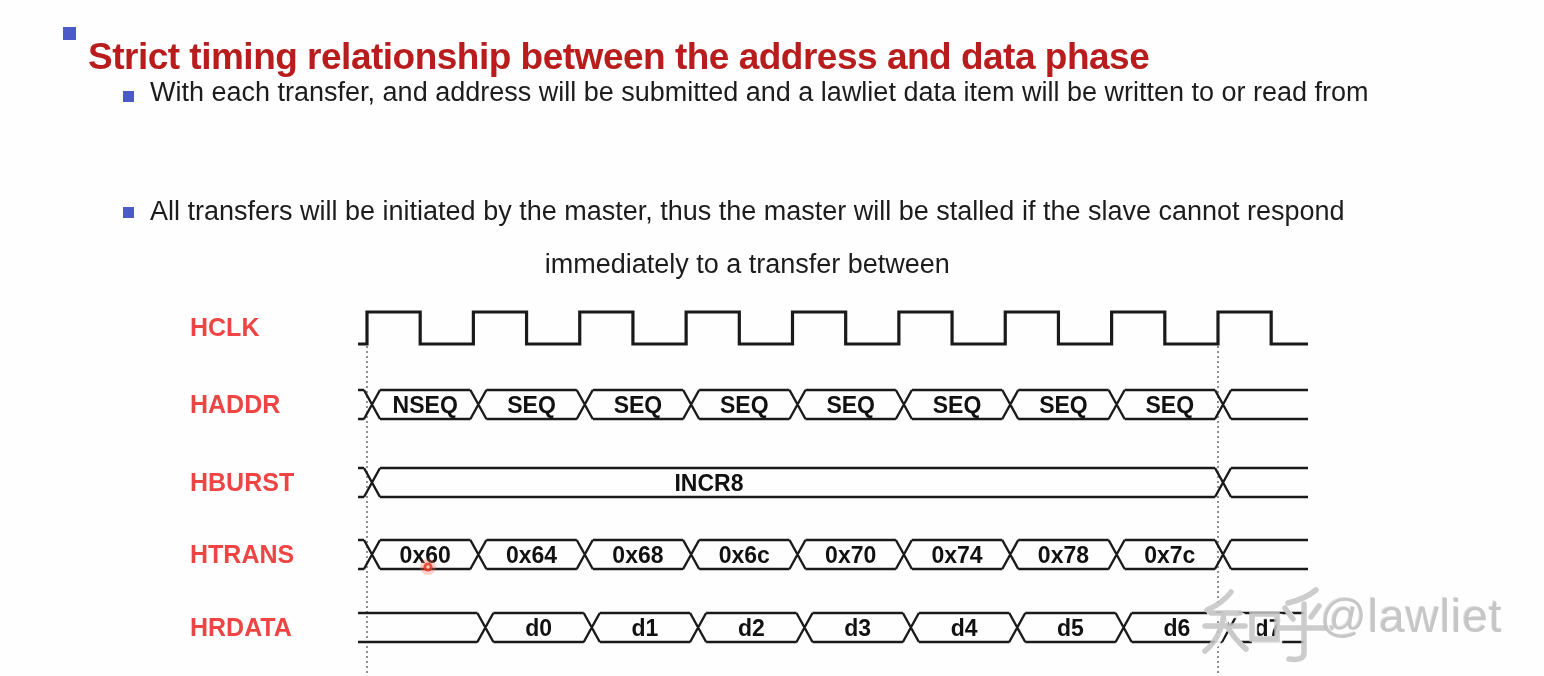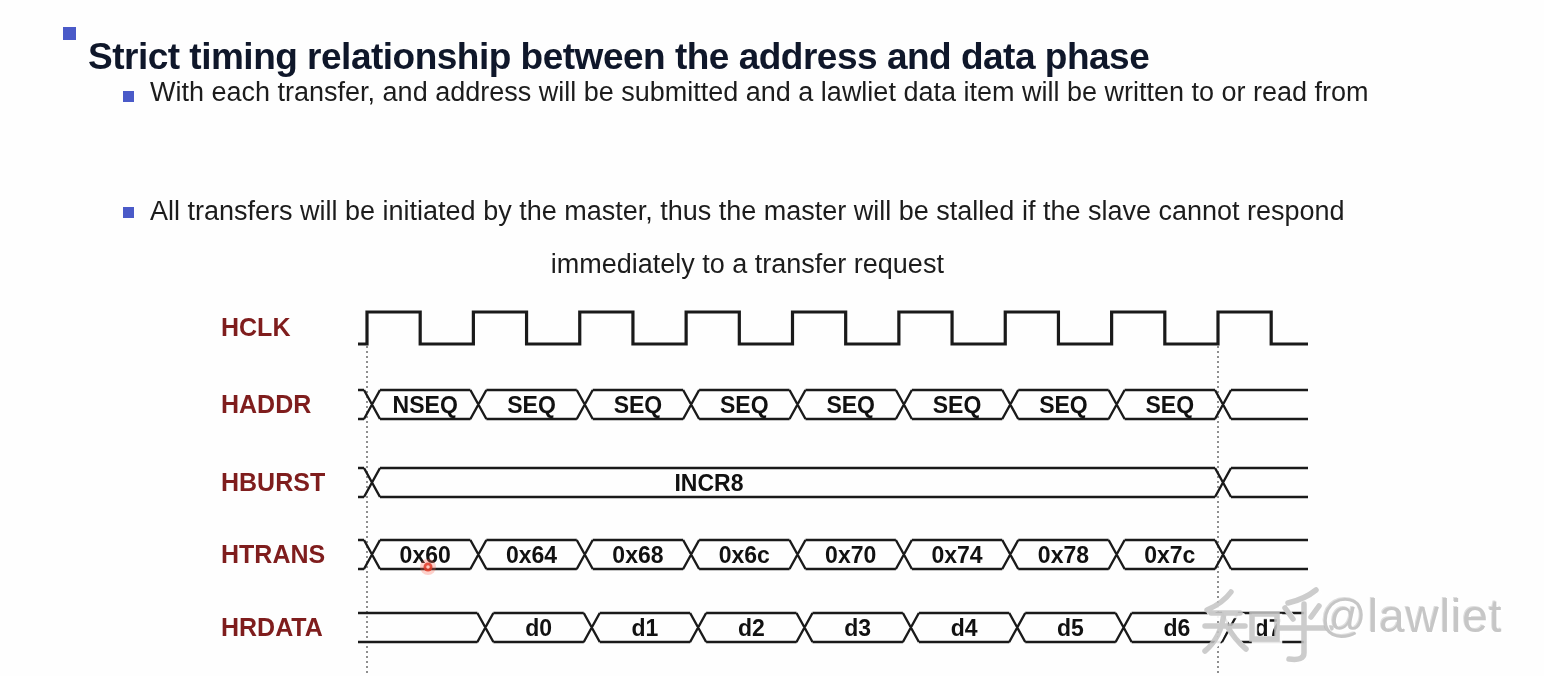--- a/index.html
+++ b/index.html
@@ -8,29 +8,29 @@
     background:#fefefe;color:#161616;
     font-family:"Liberation Sans","DejaVu Sans",sans-serif;
   }
   .abs{position:absolute;}
   .bullet-sq{position:absolute;background:#4a5ac8;}
   .title-sq{left:63px;top:27px;width:13px;height:13px;}
   .sub-sq1{left:123px;top:91px;width:11px;height:11px;}
   .sub-sq2{left:123px;top:207px;width:11px;height:11px;}
   .slide-title{
     left:88px;top:11px;font-size:37px;font-weight:700;letter-spacing:-0.5px;
-    white-space:nowrap;color:#0f172a;
+    white-space:nowrap;color:#b91c1c;
   }
   .sub-bullet{left:150px;font-size:27px;line-height:53px;color:#1c1c1c;}
   .sub-bullet div{white-space:nowrap;}
   .sub-b1{top:66px;}
   .sub-b2{top:185px;text-align:center;}
   .sig-label{
-    left:221px;width:130px;height:32px;line-height:32px;
-    font-size:25px;font-weight:700;color:#7f1d1d;white-space:nowrap;
+    left:190px;width:130px;height:32px;line-height:32px;
+    font-size:25px;font-weight:700;color:#ef4444;white-space:nowrap;
   }
   #wave-svg{position:absolute;left:0;top:0;pointer-events:none;}
   .watermark-layer{position:absolute;left:0;top:0;width:1304px;height:676px;pointer-events:none;text-align:center;}
   .wm-handle{
     position:absolute;left:1320px;top:589px;
     font-size:46px;font-weight:400;color:#c6c6c6;letter-spacing:1px;
     text-shadow:2px 2px 0 rgba(255,255,255,.95), -1px -1px 0 rgba(150,150,150,.3);
     white-space:nowrap;
   }
 </style>
@@ -40,21 +40,21 @@
 <span class="bullet-sq title-sq"></span>
 <h1 class="abs slide-title">Strict timing relationship between the address and data phase</h1>
 
 <span class="bullet-sq sub-sq1"></span>
 <div class="abs sub-bullet sub-b1">
   <div>With each transfer, and address will be submitted and a lawliet data item will be written to or read from</div>
 </div>
 <span class="bullet-sq sub-sq2"></span>
 <div class="abs sub-bullet sub-b2">
   <div>All transfers will be initiated by the master, thus the master will be stalled if the slave cannot respond</div>
-  <div>immediately to a transfer request</div>
+  <div>immediately to a transfer between</div>
 </div>
 
 <div class="abs sig-label" style="top:311px">HCLK</div>
 <div class="abs sig-label" style="top:388px">HADDR</div>
 <div class="abs sig-label" style="top:466px">HBURST</div>
 <div class="abs sig-label" style="top:538px">HTRANS</div>
 <div class="abs sig-label" style="top:611px">HRDATA</div>
 
 <svg id="wave-svg" width="1544" height="676" viewBox="0 0 1544 676">
     <line x1="367" y1="346" x2="367" y2="674" stroke="#606060" stroke-width="1.4" stroke-dasharray="2 3"></line>

